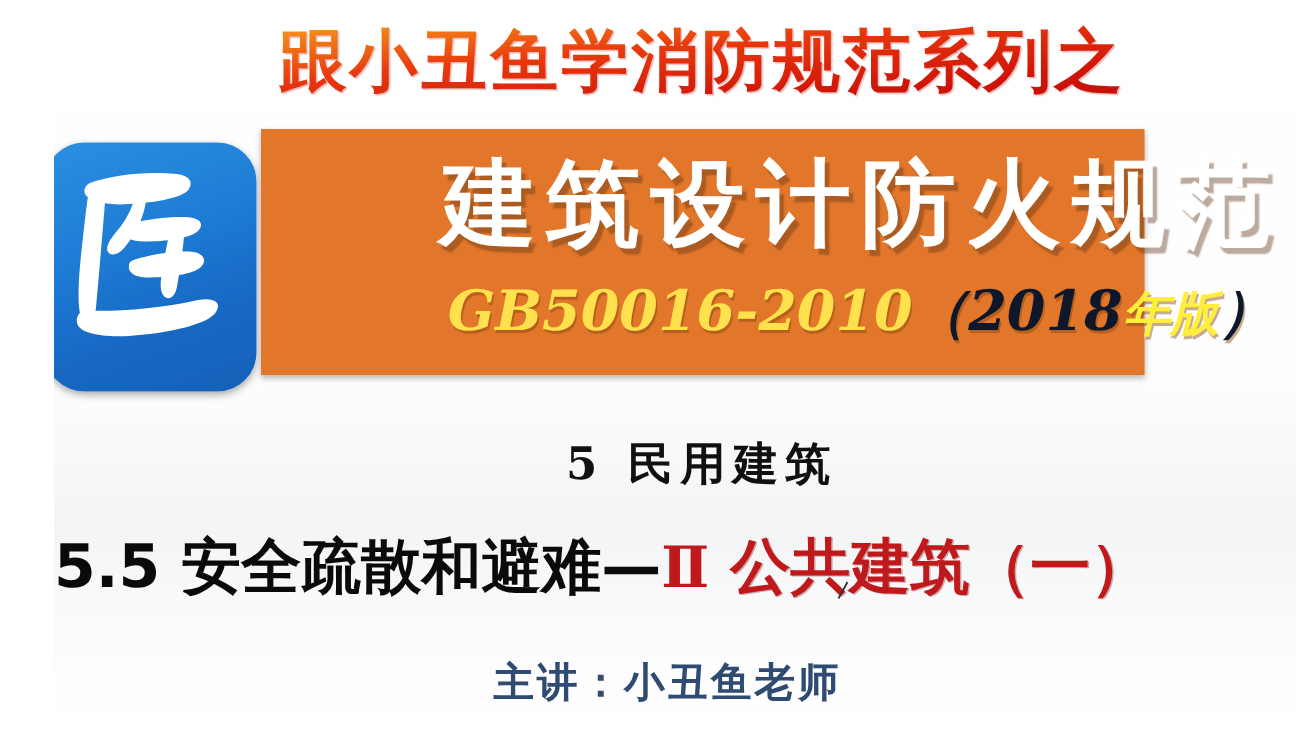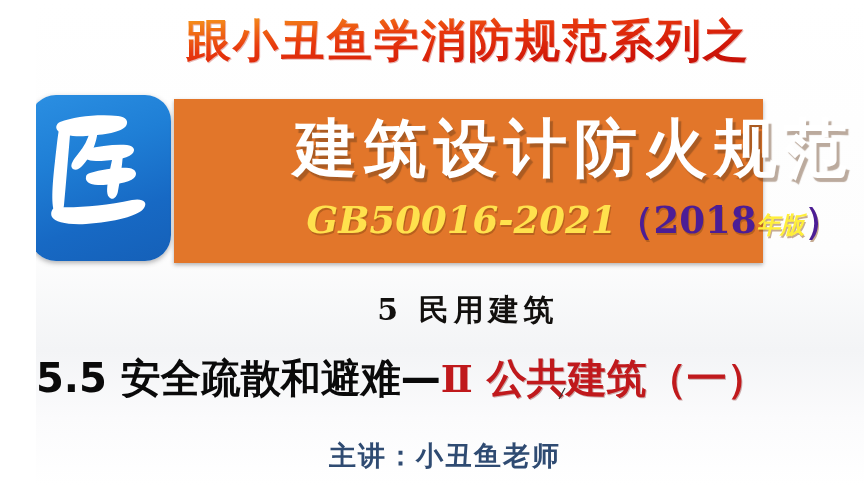--- a/index.html
+++ b/index.html
@@ -41,21 +41,21 @@
     background-clip: text;
     -webkit-text-fill-color: transparent;
     filter: drop-shadow(1px 1px 0 rgba(180,20,10,.30));
     white-space: nowrap;
   }
 
   
   .banner {
     position: absolute;
     left: 138px;
-    top: 99px;
+    top: 86px;
     width: 589px;
     height: 164px;
     background: #e2762a;
     box-shadow: 0 2px 4px rgba(90,90,95,.45);
   }
 
   .banner-main {
     position: absolute;
     left: 74px;
     top: 6px;
@@ -84,30 +84,31 @@
     font-family: "DejaVu Serif", "Liberation Serif", serif;
     font-style: italic;
     font-weight: bold;
     font-size: 37px;
     color: #ffe14d;
     text-shadow: 1px 2px 0 rgba(130,70,15,.45);
     letter-spacing: 0px;
   }
   .banner-code .code-b {
     font-family: "DejaVu Serif", "Liberation Serif", serif;
+    font-style: italic;
     font-weight: bold;
     font-size: 37px;
-    color: #4c1d95;
+    color: #0f172a;
     text-shadow: 1px 2px 0 rgba(130,70,15,.45);
   }
   .banner-code .code-year {
     font-family: Liberation Serif, serif;
     font-weight: bold;
     font-style: italic;
-    font-size: 24px;
+    font-size: 32px;
     color: #ffef3b;
     text-shadow: 1px 2px 0 rgba(130,70,15,.45);
   }
 
   
   .logo {
     position: absolute;
     left: -6px;
     top: 95px;
     width: 141px;
@@ -215,21 +216,21 @@
         <path d="M30 30 C36 27 41 31 40 40 C38 64 36 88 34 110 C33 119 28 123 25 118 C21 112 22 92 25 66 C27 49 28 37 30 30 Z"></path>
 
         <path d="M26 112 C46 113 75 111 102 105 C113 103 118 107 114 113 C109 121 84 127 56 129 C37 130 25 127 22 122 C20 118 22 113 26 112 Z"></path>
       </g>
     </svg>
   </div>
 
   <div class="banner">
     <div class="banner-main">建筑设计防火规范</div>
     <div class="banner-code">
-      <span class="code-a">GB50016-2021</span><span class="code-b">（2018</span><span class="code-year">年版</span><span class="code-b">）</span>
+      <span class="code-a">GB50016-2010</span><span class="code-b">（2018</span><span class="code-year">年版</span><span class="code-b">）</span>
     </div>
   </div>
 
   <div class="section-line">5 民用建筑</div>
 
   <div class="main-line">
     <span class="blk">5.5 安全疏散和避难—</span><span class="roman">Ⅱ</span><span class="red"> 公共建筑（一）</span>
   </div>
 
   <svg class="artifact" viewBox="0 0 10 14">

